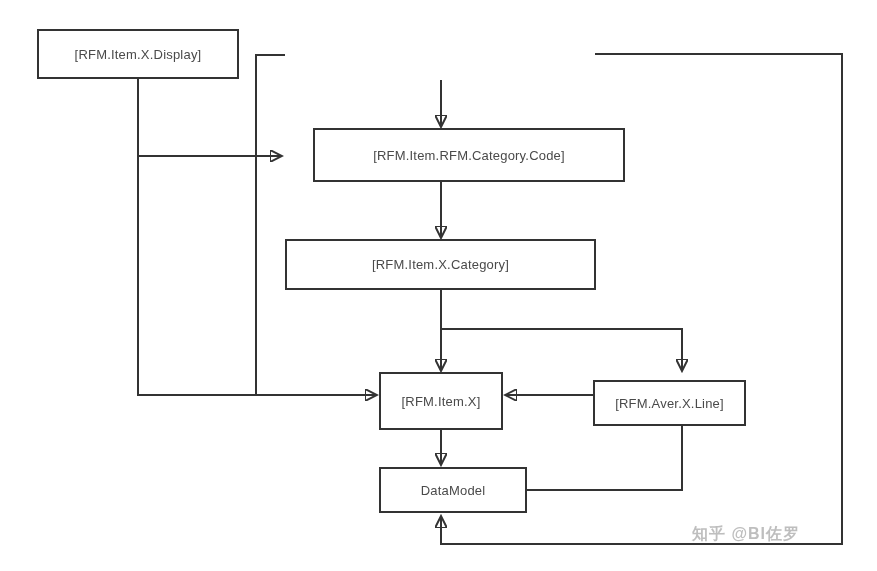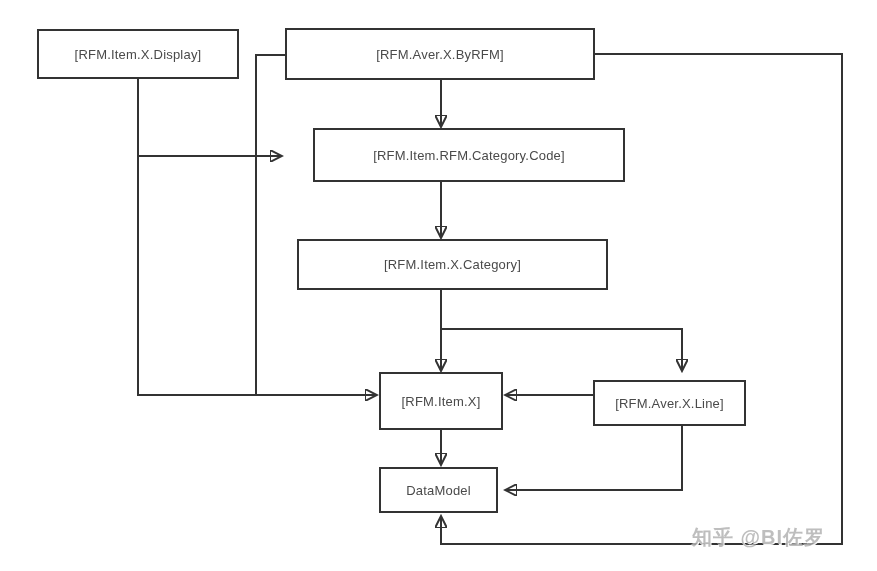--- a/index.html
+++ b/index.html
@@ -33,28 +33,28 @@
     font-size:13px;
     color:var(--text);
     letter-spacing:0.2px;
     text-align:center;
     z-index:2;
   }
   
   .n-display   {left:37px;  top:29px;  width:202px; height:50px;}
   .n-byrfm     {left:285px; top:28px;  width:310px; height:52px;}
   .n-catcode   {left:285px; top:128px; width:312px; height:54px;margin-left:28px;}
-  .n-xcategory {left:285px; top:239px; width:311px; height:51px;margin-left:12px;}
+  .n-xcategory {left:285px; top:239px; width:311px; height:51px;}
   .n-itemx     {left:379px; top:372px; width:124px; height:58px;}
   .n-averline  {left:593px; top:380px; width:153px; height:46px;}
-  .n-datamodel {left:379px; top:467px; width:119px; height:46px;}
+  .n-datamodel {left:379px; top:467px; width:148px; height:46px;}
   .watermark{
     position:absolute;
     left:692px; top:524px;
-    font-size:20px;
+    font-size:16px;
     font-weight:bold;
     color:rgba(168,168,168,0.75);
     text-shadow:1px 1px 0 rgba(255,255,255,0.95), -1px -1px 0 rgba(255,255,255,0.55);
     letter-spacing:1px;
     z-index:3;
     white-space:nowrap;
   }
 </style>
 </head>
 <body>
@@ -88,23 +88,20 @@
 
     <path d="M285 55 L256 55 L256 395"></path>
 
     <path d="M595 54 L842 54 L842 544 L441 544 L441 517" marker-end="url(#arrow)"></path>
   </svg>
 
   <div class="node n-display">
     <span>[RFM.Item.X.Display]</span>
   </div>
 
-  <div class="node n-byrfm">
-    <span>[RFM.Aver.X.ByRFM]</span>
-  </div>
 
   <div class="node n-catcode">
     <span>[RFM.Item.RFM.Category.Code]</span>
   </div>
 
   <div class="node n-xcategory">
     <span>[RFM.Item.X.Category]</span>
   </div>
 
   <div class="node n-itemx">

